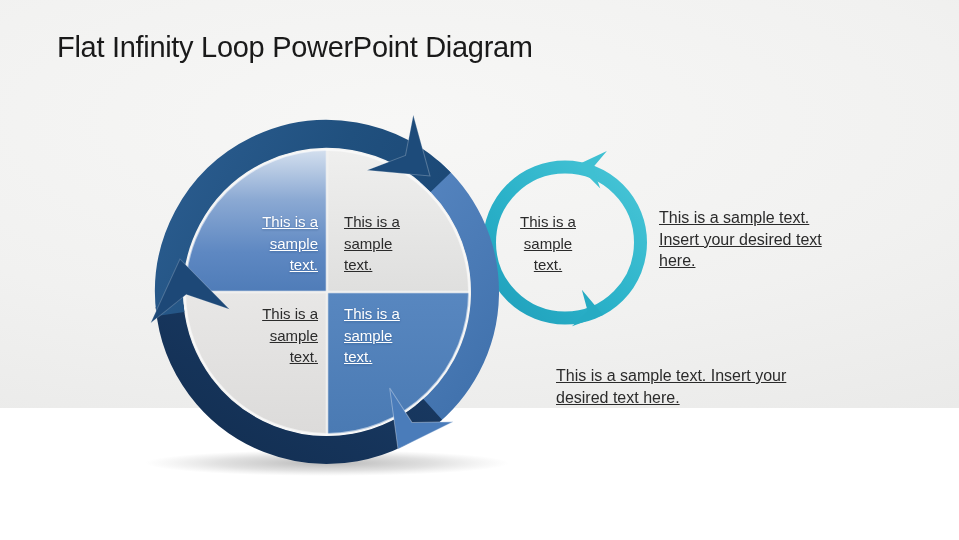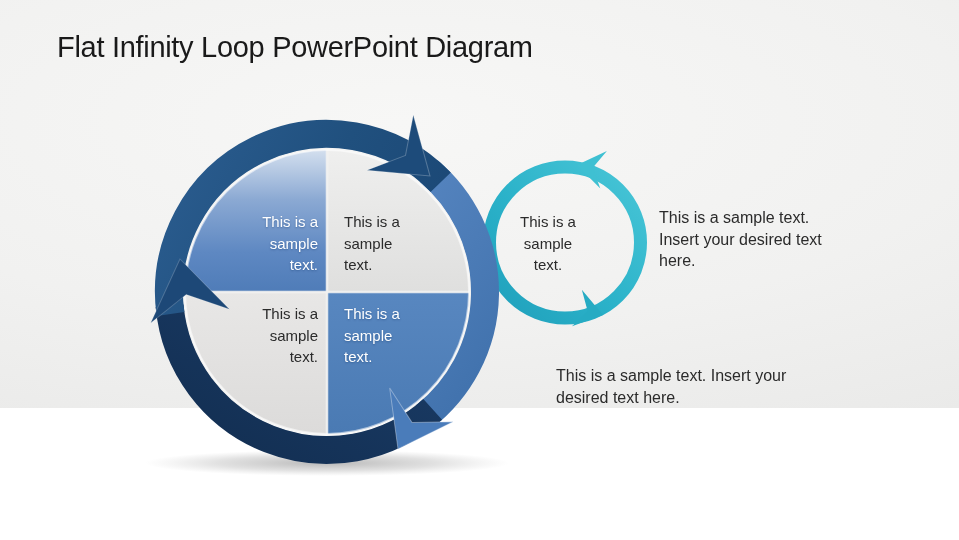--- a/index.html
+++ b/index.html
@@ -22,21 +22,21 @@
     background:radial-gradient(ellipse 120% 100% at 42% 30%, #f7f7f6 0%, #f1f1f0 50%, #e7e7e6 100%);
   }
   .slide-title{
     position:absolute;left:57px;top:30px;
     font-size:29px;line-height:34px;font-weight:400;
     color:var(--title-text);letter-spacing:-0.3px;white-space:nowrap;
   }
   .diagram-svg{position:absolute;left:0;top:0;width:959px;height:540px;}
   .txt{
     position:absolute;color:var(--body-text);
-    font-size:15px;line-height:21.5px;
+    font-size:15px;line-height:21.5px;text-decoration:underline;
   }
   .txt.white{color:#ffffff;text-shadow:0 1px 2px rgba(0,40,90,.35);}
   .txt.right{text-align:right;}
   .txt.center{text-align:center;}
   .q-tl{left:254px;top:211px;width:64px;}
   .q-tr{left:344px;top:211px;width:64px;}
   .q-bl{left:254px;top:303px;width:64px;}
   .q-br{left:344px;top:303px;width:64px;}
   .hub-small{left:511px;top:211px;width:74px;}
   .note-right{left:659px;top:207px;width:176px;font-size:16px;line-height:21.5px;}

